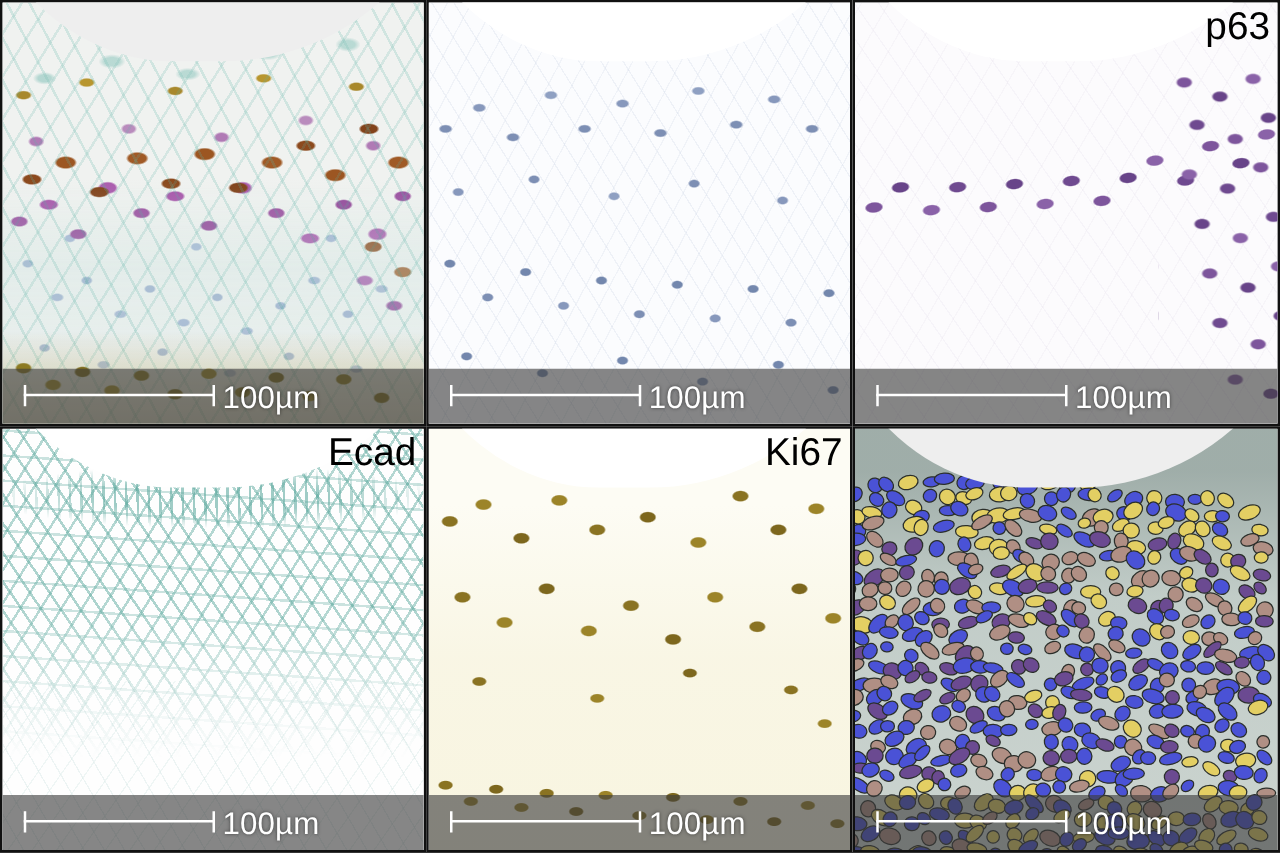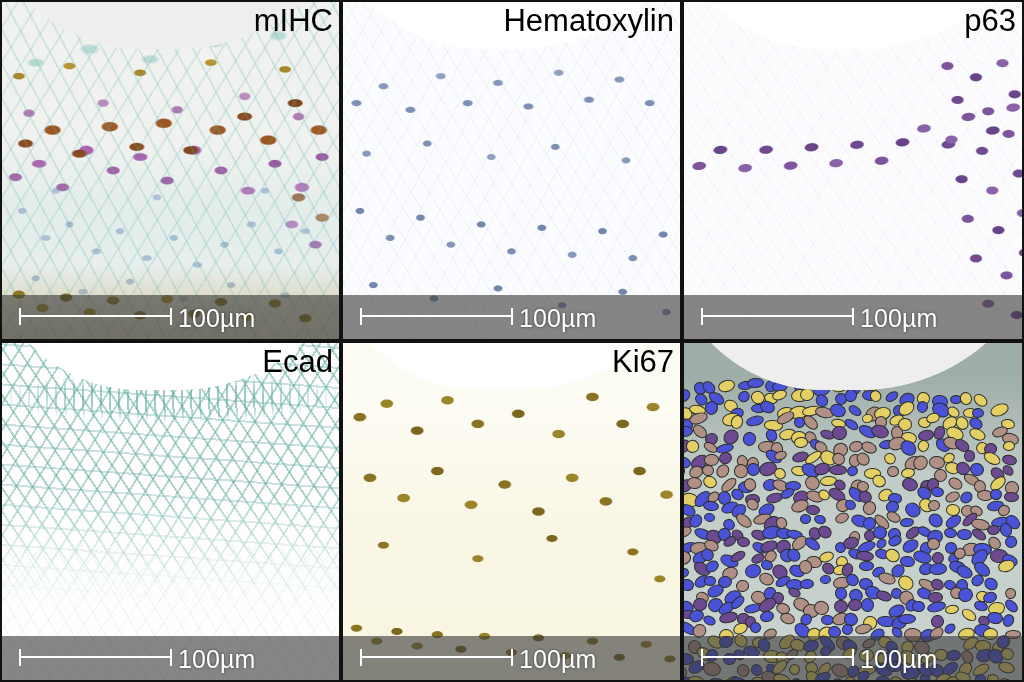--- a/index.html
+++ b/index.html
@@ -311,36 +311,34 @@
       <div class="nuc-brown lay"></div>
       <div class="ecadmesh"></div>
       <div class="dab-band"></div>
       <div class="surface-void" style="background:#eeeeee;"></div>
     </div>
     <div class="scalebar-band"></div>
     <div class="sb-line"></div>
     <div class="sb-cap l"></div>
     <div class="sb-cap r"></div>
     <div class="sb-text">100µm</div>
-    <div class="plabel">mIHC</div>
   </div>
 
   <div class="panel p-hema">
     <div class="tissue">
       <div class="base"></div>
       <div class="nuc lay"></div>
       <div class="mesh"></div>
       <div class="surface-void" style="background:#ffffff;"></div>
     </div>
     <div class="scalebar-band"></div>
     <div class="sb-line"></div>
     <div class="sb-cap l"></div>
     <div class="sb-cap r"></div>
     <div class="sb-text">100µm</div>
-    <div class="plabel">Hematoxylin</div>
   </div>
 
   <div class="panel p-p63">
     <div class="tissue">
       <div class="base"></div>
       <div class="faint"></div>
       <div class="band"></div>
       <div class="rightcol"></div>
       <div class="surface-void" style="background:#ffffff;"></div>
     </div>

